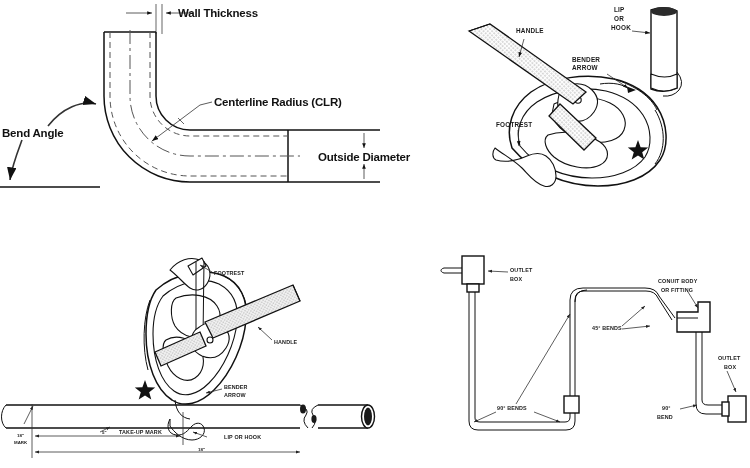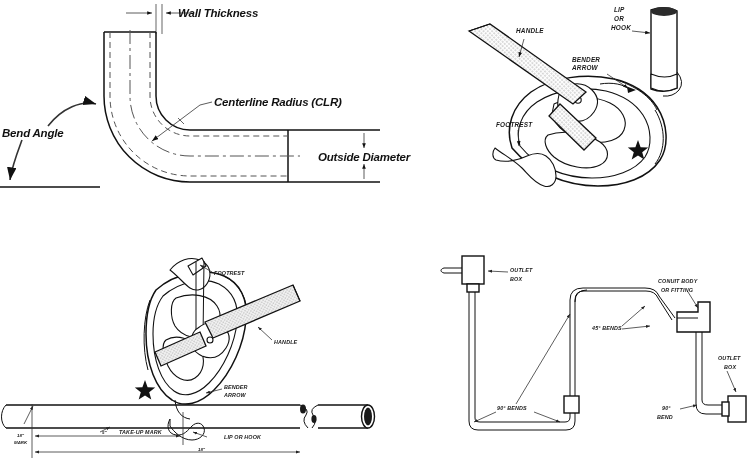--- a/index.html
+++ b/index.html
@@ -1,21 +1,21 @@
 <!DOCTYPE html>
 <html><head>
 <meta charset="utf-8">
 <style>
   html,body{margin:0;padding:0;background:#ffffff;}
   body{
     width:750px;height:468px;overflow:hidden;
     font-family:"Liberation Sans", sans-serif;
     color:#111;
   }
-  #stage{position:relative;width:750px;height:468px;background:#fff;font-style:italic;}
+  #stage{position:relative;width:750px;height:468px;background:#fff;}
   svg{display:block;}
   .lbl-bold{
     font-family:"Liberation Sans", sans-serif;
     font-weight:bold;
     font-size:11.5px;
     fill:#111;
     letter-spacing:-0.2px;
   }
   .lbl-cap{
     font-family:"Liberation Sans", sans-serif;

